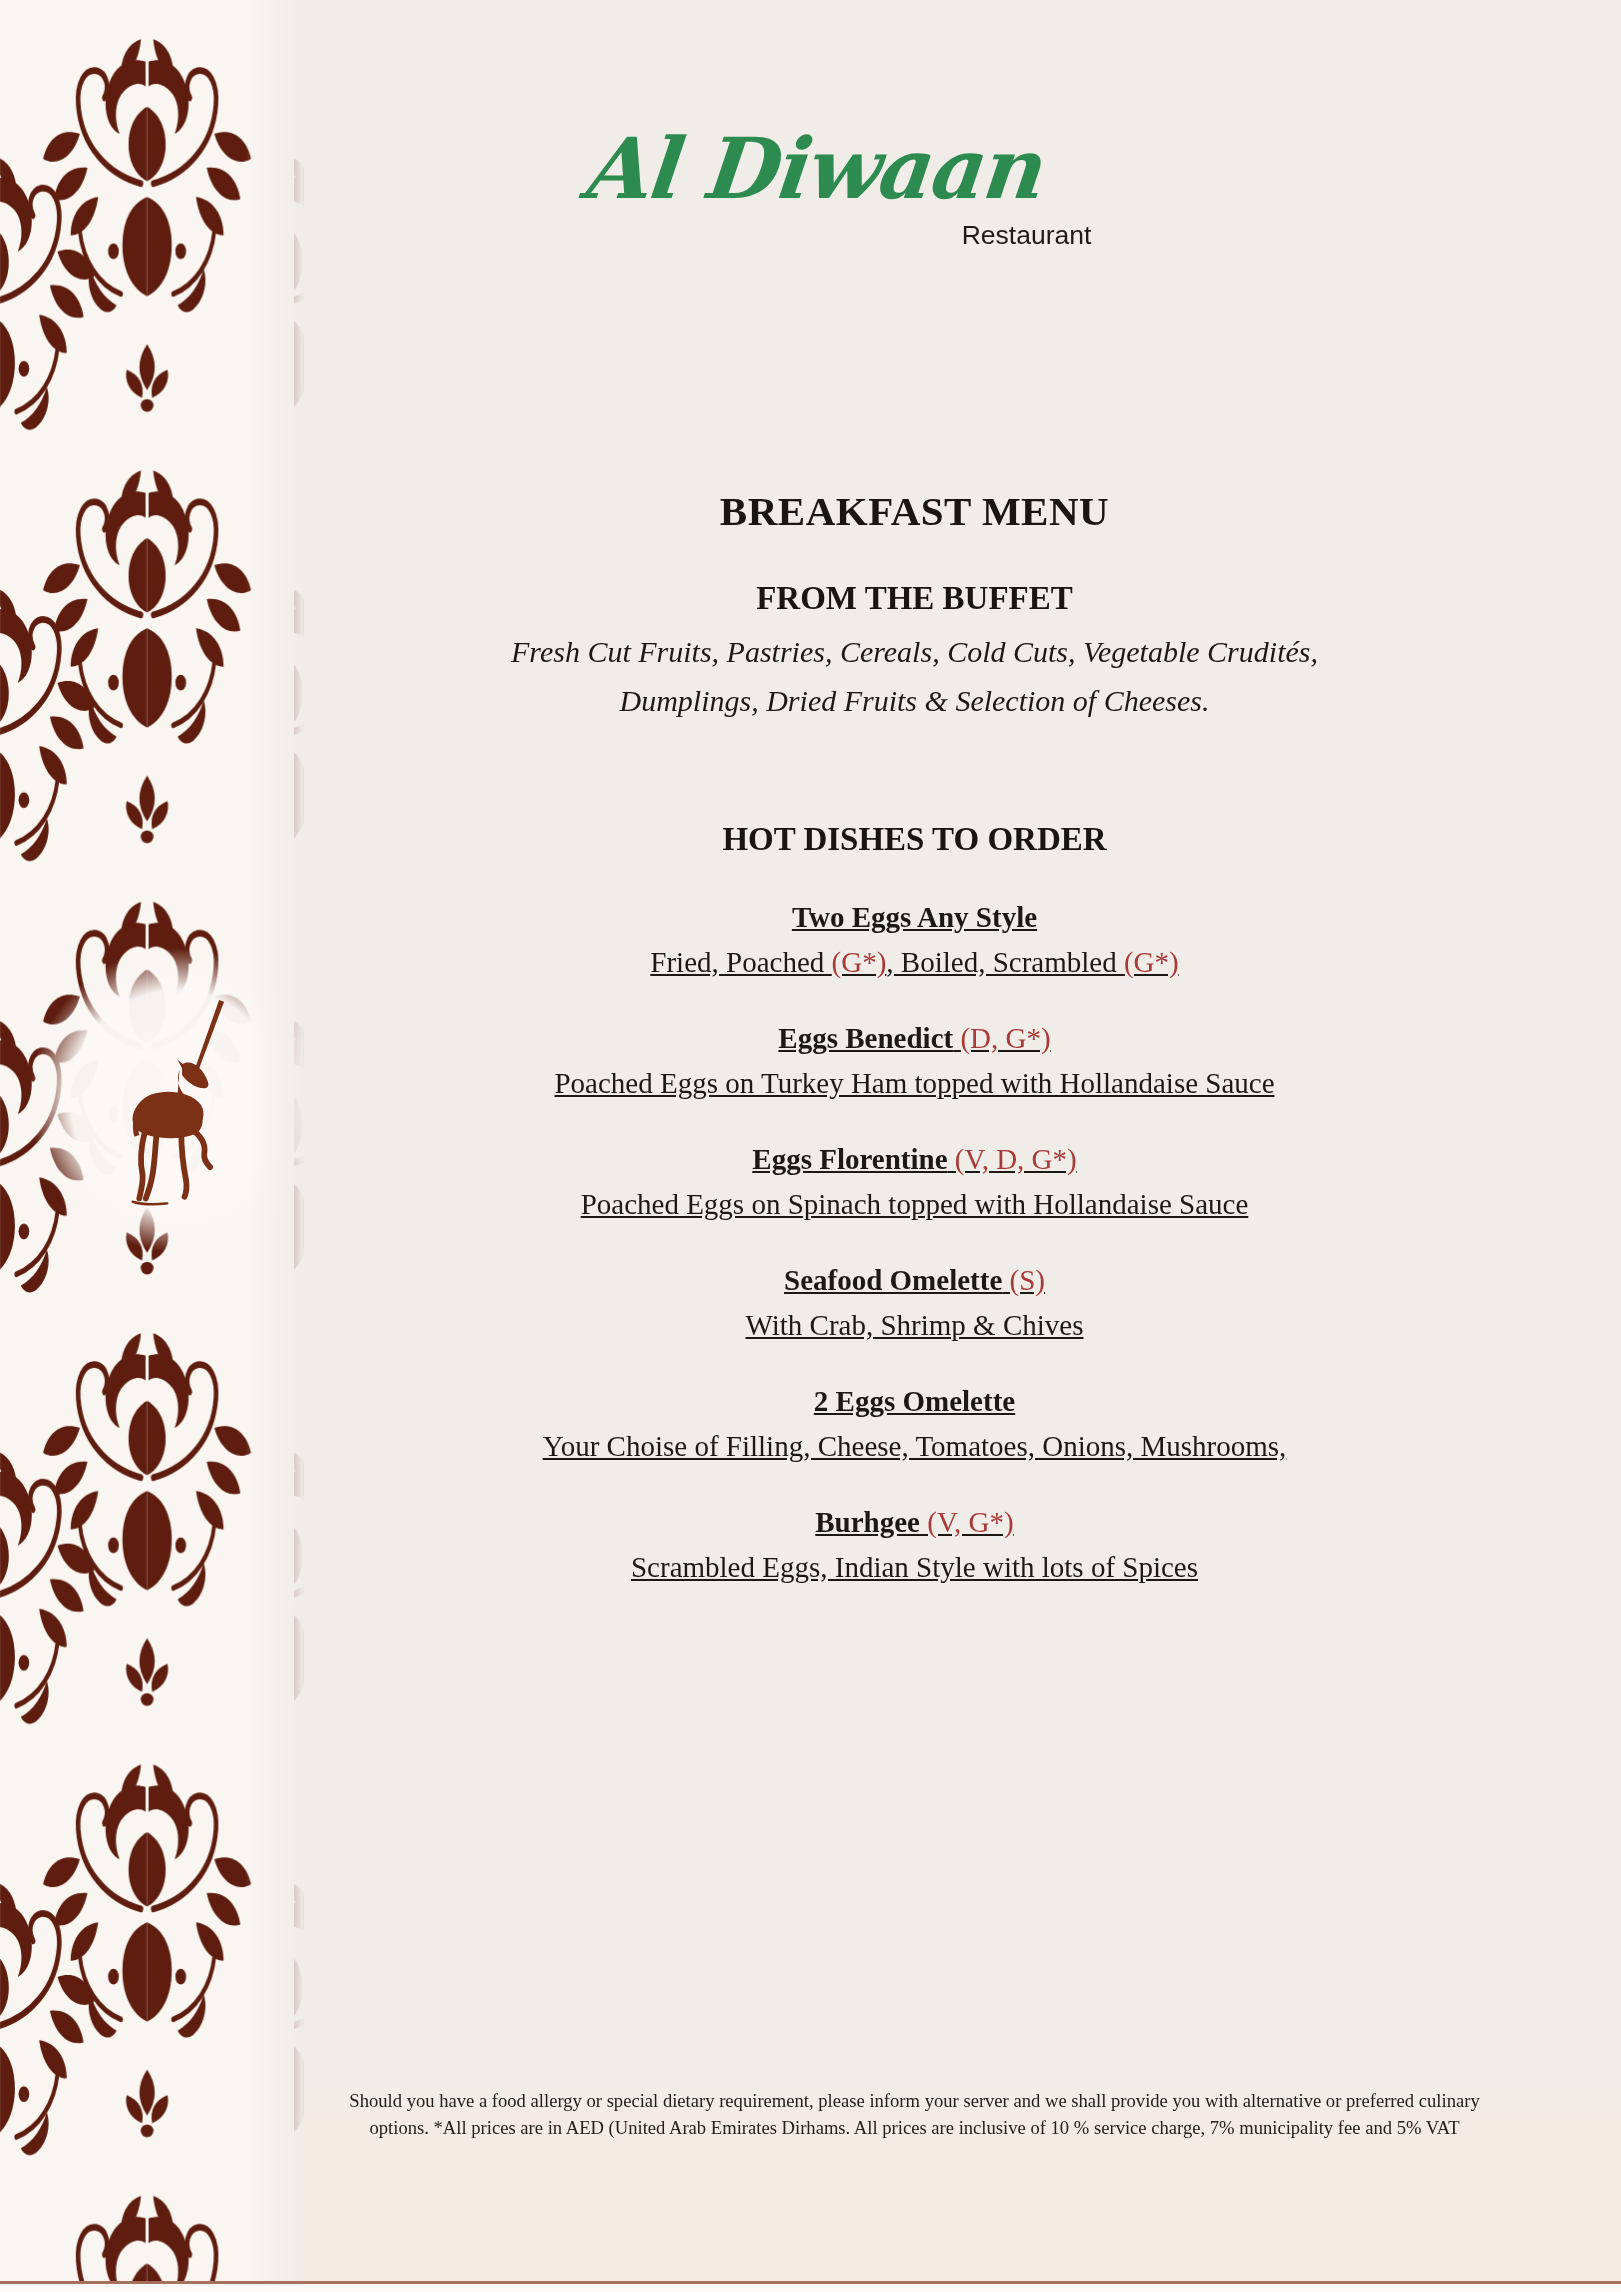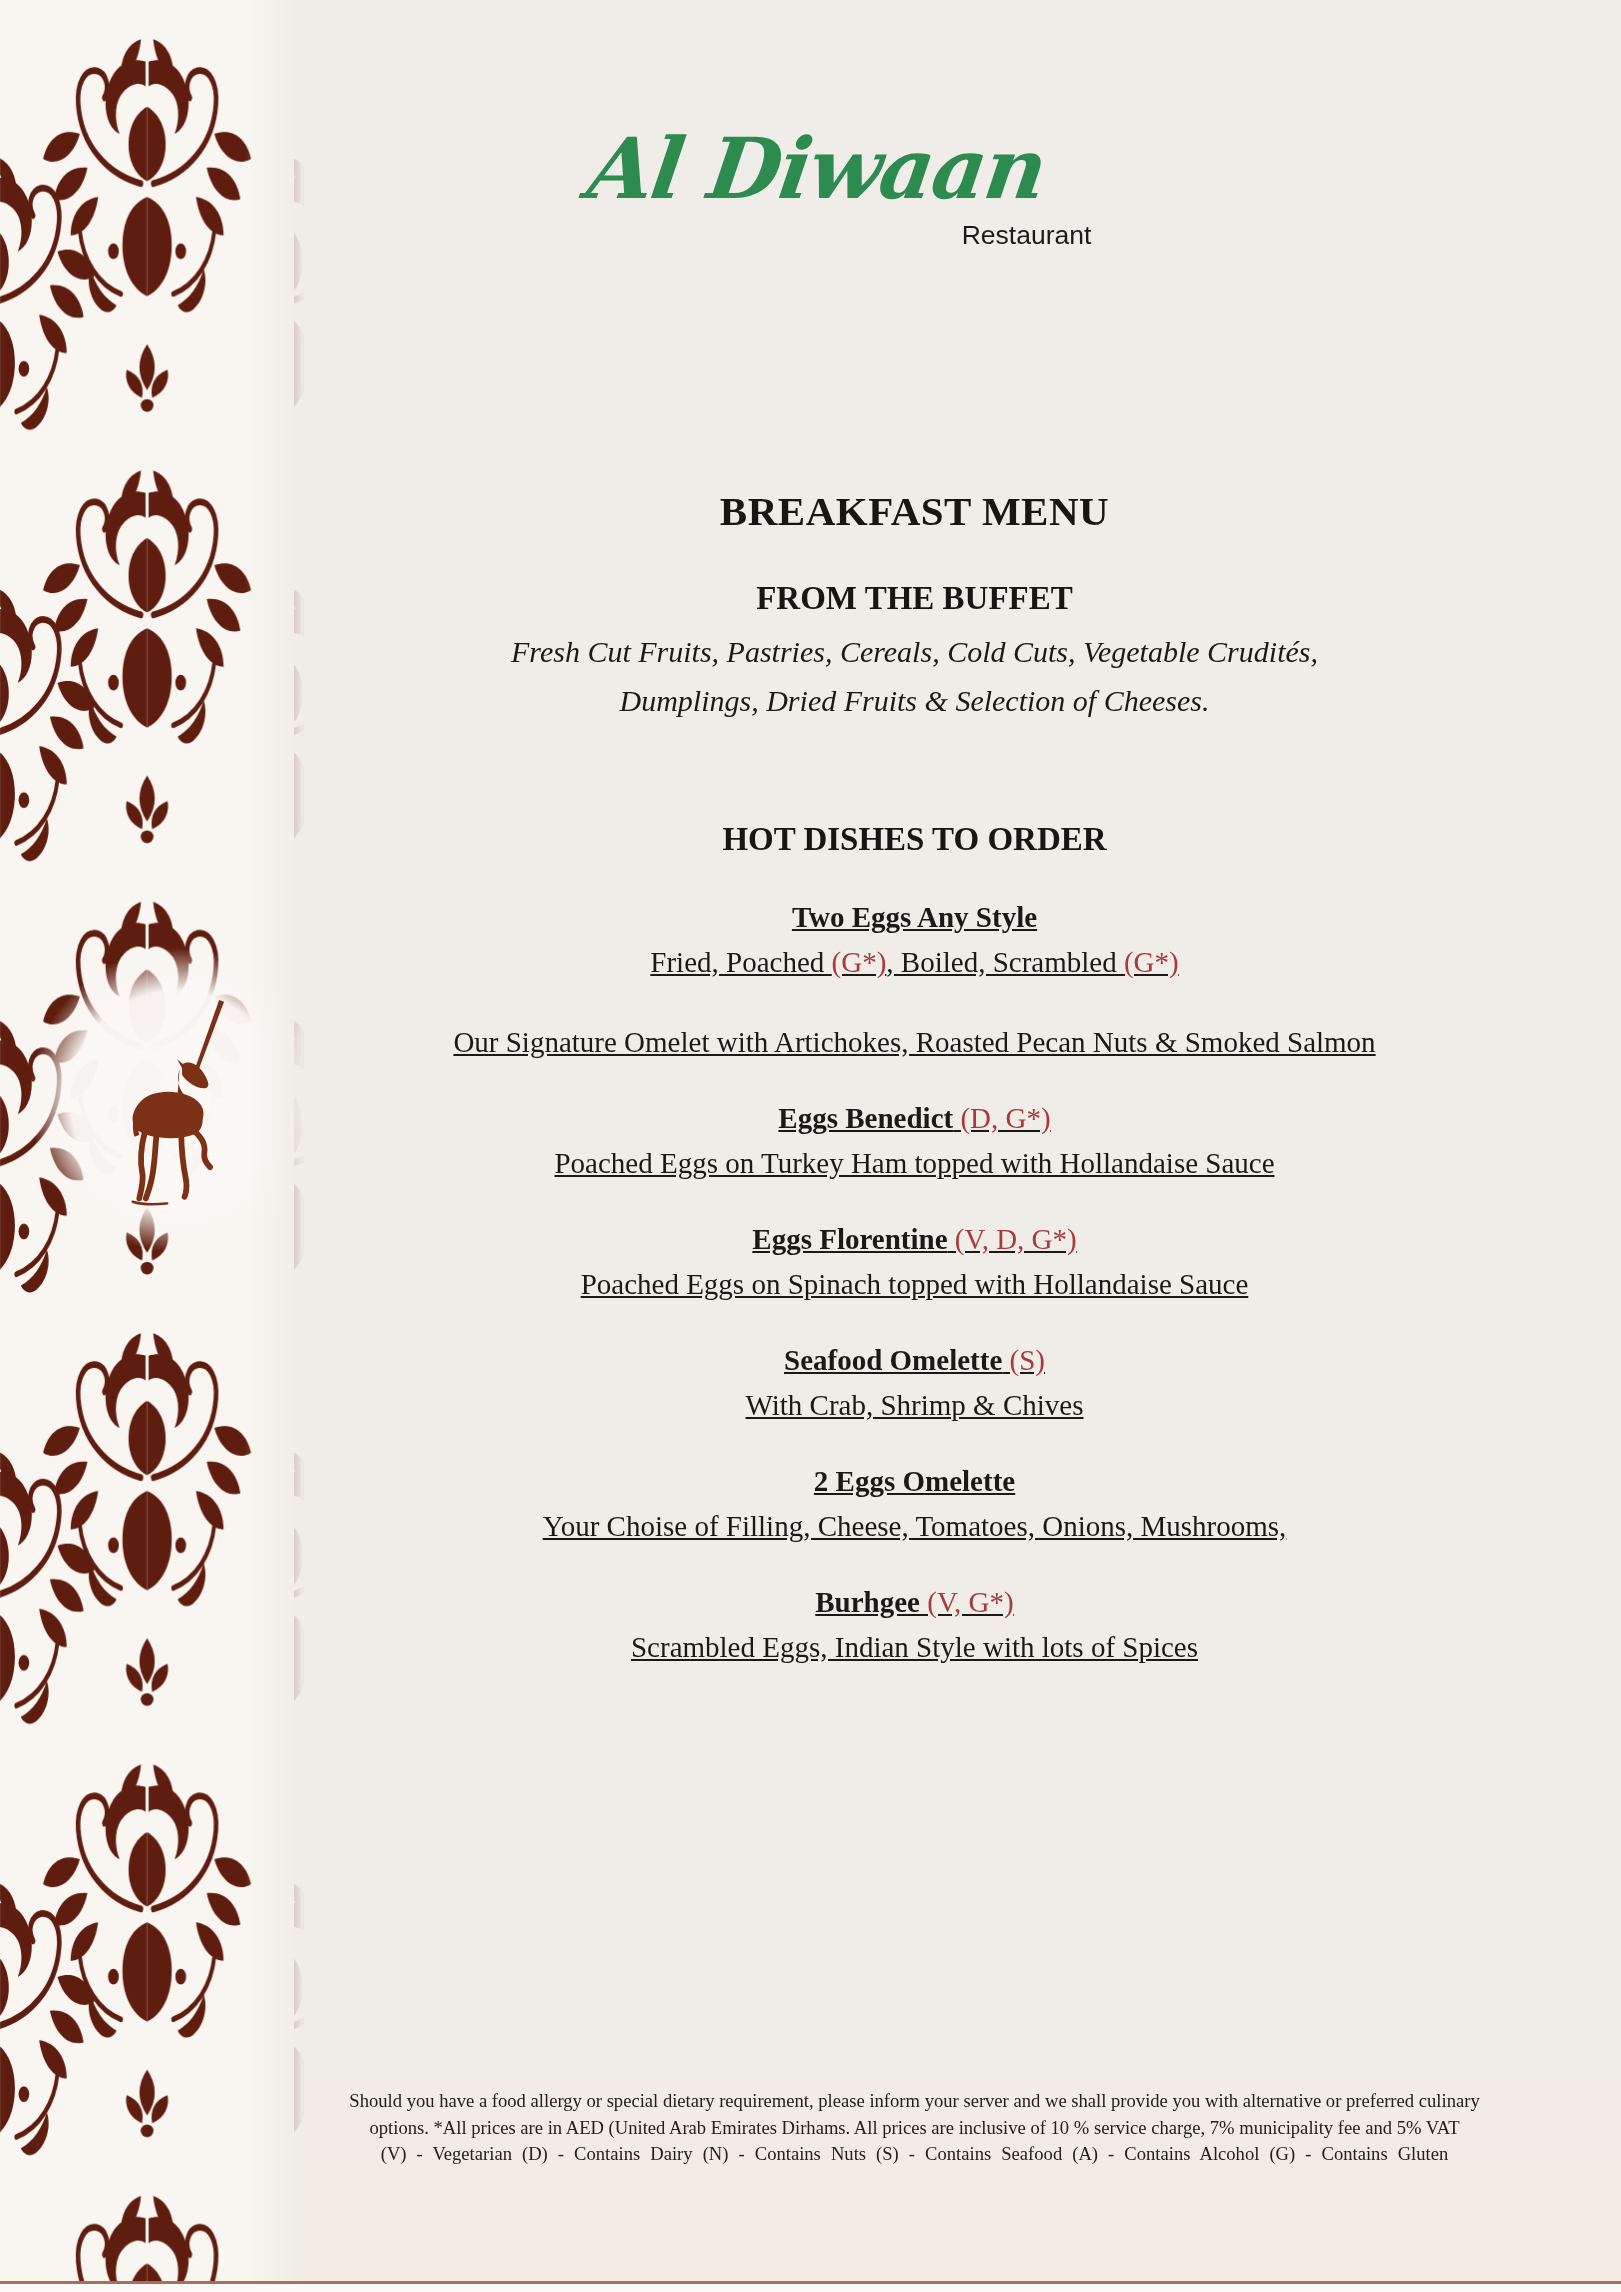--- a/index.html
+++ b/index.html
@@ -138,23 +138,20 @@
     <div class="item">
       <div class="dish-title">
         <span>Two Eggs Any Style</span>
       </div>
       <div>
             <div class="desc-line"><span>Fried, Poached </span><span class="red">(G*)</span><span>, Boiled, Scrambled </span><span class="red">(G*)</span></div>
           </div>
     </div>
 
     <div class="item">
-      <div>
-            <div class="desc-line"><span>Our Signature Omelet with Artichokes, Roasted Pecan Nuts &amp; Smoked Salmon</span></div>
-          </div>
     </div>
 
     <div class="item">
       <div class="dish-title">
         <span>Eggs Benedict</span><span class="allergen red"> (D, G*)</span>
       </div>
       <div>
             <div class="desc-line"><span>Poached Eggs on Turkey Ham topped with Hollandaise Sauce</span></div>
           </div>
     </div>
@@ -194,20 +191,19 @@
       <div>
             <div class="desc-line"><span>Scrambled Eggs, Indian Style with lots of Spices</span></div>
           </div>
     </div>
   </div>
   </div>
 
   <div class="footer">
     <div class="f-line">Should you have a food allergy or special dietary requirement, please inform your server and we shall provide you with alternative or preferred culinary</div>
     <div class="f-line">options. *All prices are in AED (United Arab Emirates Dirhams. All prices are inclusive of 10 % service charge, 7% municipality fee and 5% VAT</div>
-    <div class="f-line spread">(V) - Vegetarian (D) - Contains Dairy (N) - Contains Nuts (S) - Contains Seafood (A) - Contains Alcohol (G) - Contains Gluten</div>
   </div>
 
   <div class="bottom-line"></div>
   <div class="bottom-strip"></div>
 
 </div>
 
 
 </body></html>

